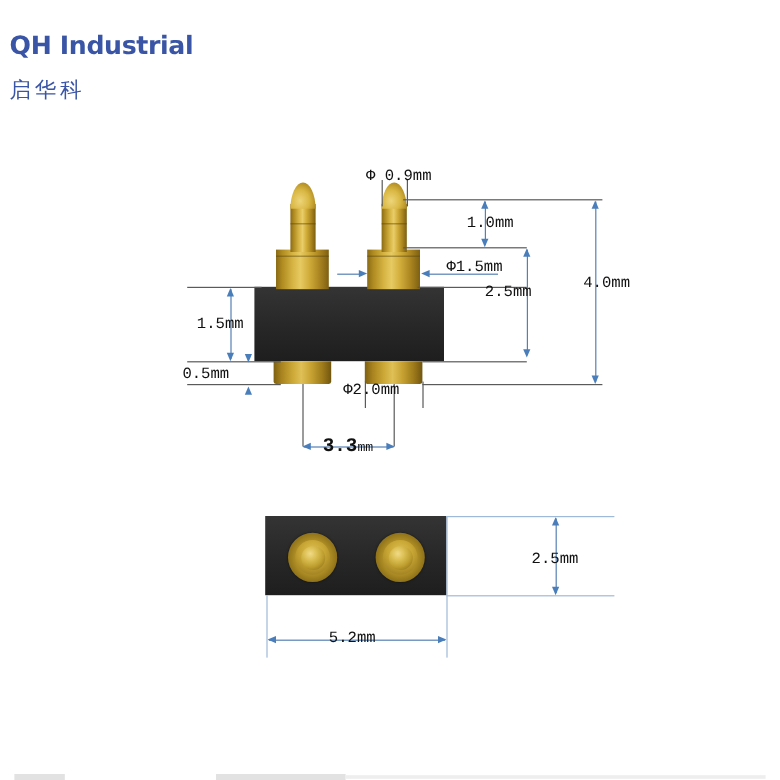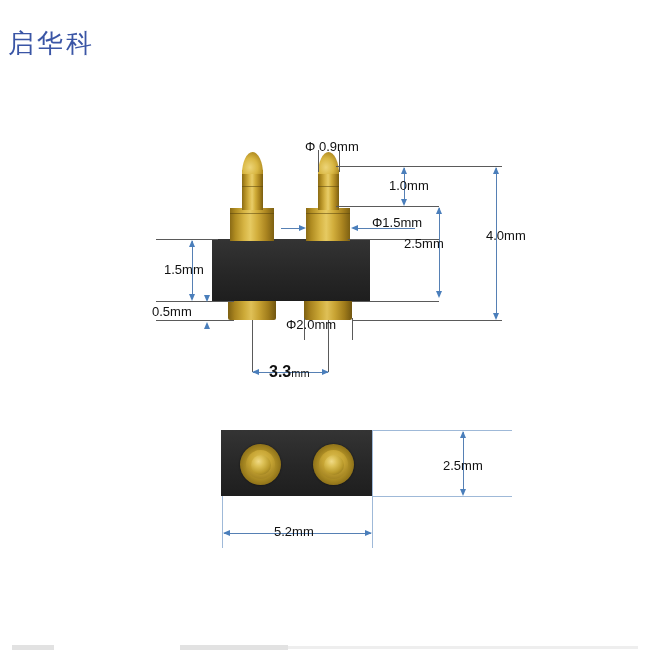--- a/index.html
+++ b/index.html
@@ -24,33 +24,33 @@
   }
   #brand-en {
     font-family: "DejaVu Sans", sans-serif;
     font-size: 21px;
     font-weight: bold;
     letter-spacing: -0.3px;
     color: #3a55a5;
     line-height: 1;
   }
   #brand-cn {
-    margin-top: 2px;
+    margin-top: 18px;
     font-family: "DejaVu Sans", sans-serif;
-    font-size: 26px;
+    font-size: 18px;
     font-weight: normal;
     letter-spacing: 3px;
     color: #3a55a5;
     line-height: 1;
   }
 
   
   .dim-text {
     position: absolute;
-    font-family: Liberation Sans, sans-serif;
+    font-family: Liberation Mono, monospace;
     font-size: 13px;
     color: #111111;
     white-space: nowrap;
     line-height: 1;
   }
   .dim-text.big {
     font-size: 16px;
     font-weight: bold;
   }
   .dim-text .unit {
@@ -179,20 +179,21 @@
     background: #e2e2e2;
   }
   .bottom-strip.light {
     background: #eeeeee;
   }
 </style>
 </head>
 <body>
 
 <div id="brand">
+  <div id="brand-en">QH Industrial</div>
   <div id="brand-cn">启华科</div>
 </div>
 
 <div>
 
   <div class="body-block" style="left:212px; top:239px; width:158px; height:62px;"></div>
 
   <div>
 
     <div class="gold-tail" style="left:228px; top:301px; width:48px; height:19px;"></div>

